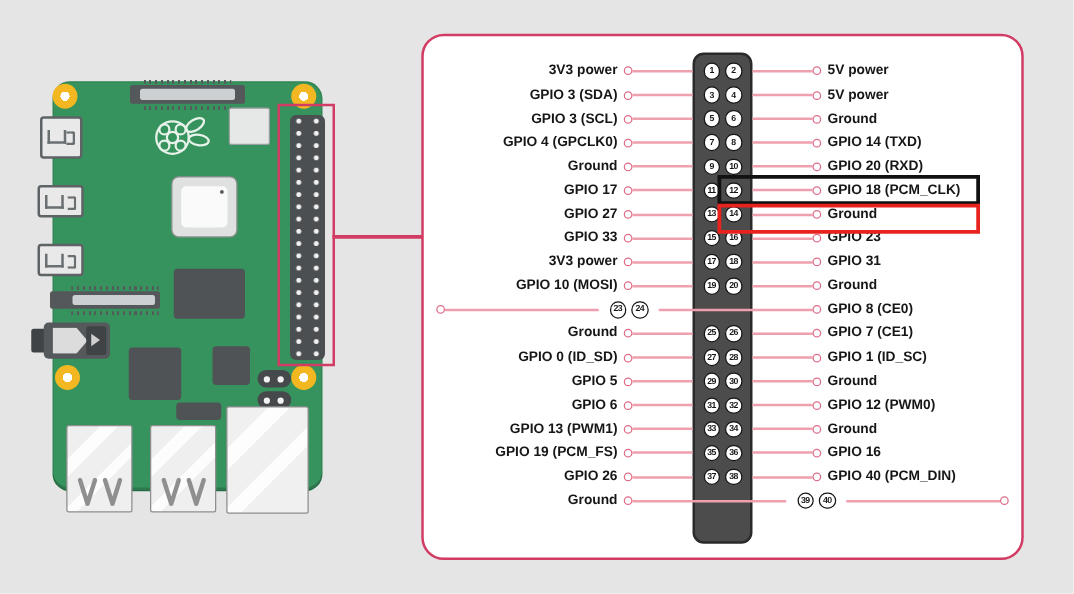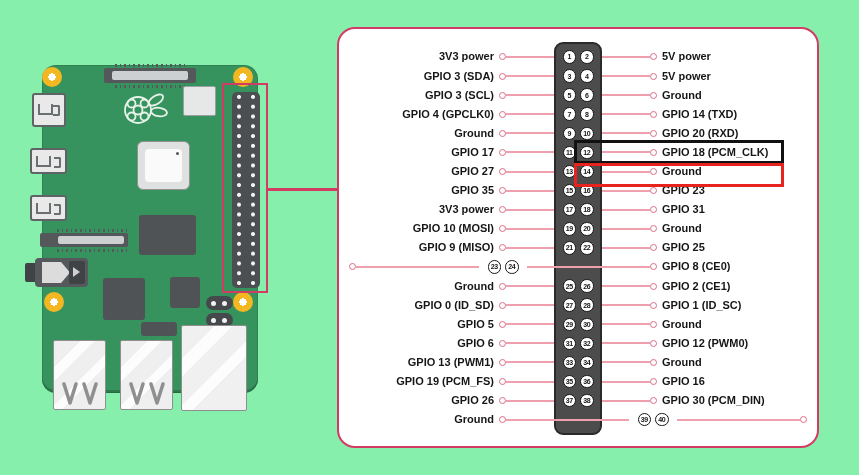--- a/index.html
+++ b/index.html
@@ -9,21 +9,21 @@
     --hl-black:#111111;
     --hl-red:#e8231d;
     --pcb:#37935d;
     --hole:#f2b721;
     --dark-part:#4f5355;
     --light-part:#e9e9e9;
     --header-dark:#4c4c4c;
     --text:#161616;
   }
   html,body{margin:0;padding:0;background:#fff;}
-  .stage{position:relative;width:859px;height:475px;background:#86efac;
+  .stage{position:relative;width:859px;height:475px;background:#e5e5e5;
          font-family:"Liberation Sans",sans-serif;overflow:hidden;}
   .abs{position:absolute;box-sizing:border-box;}
 
   
   .pcb{left:42px;top:65px;width:216px;height:328px;background:var(--pcb);
        border-radius:14px;box-shadow:inset 0 -3px 0 rgba(0,0,0,.18),inset 0 0 0 1px rgba(0,0,0,.12);}
   .hole{width:20px;height:20px;border-radius:50%;
         background:radial-gradient(circle,#ffffff 0 3.6px,var(--hole) 3.7px 100%);}
   .hole.tl{left:42px;top:67px;} .hole.tr{left:233px;top:67px;}
   .hole.bl{left:44px;top:292px;} .hole.br{left:233px;top:292px;}
@@ -298,21 +298,21 @@
     <span class="pins">
       <span class="pin odd">13</span>
       <span class="pin even">14</span>
     </span>
     <span class="wire"></span>
     <span class="dot"></span>
     <span class="lbl r">Ground</span>
   </div>
 
   <div class="prow">
-    <span class="lbl l">GPIO 35</span>
+    <span class="lbl l">GPIO 33</span>
     <span class="dot"></span>
     <span class="wire"></span>
     <span class="pins">
       <span class="pin odd">15</span>
       <span class="pin even">16</span>
     </span>
     <span class="wire"></span>
     <span class="dot"></span>
     <span class="lbl r">GPIO 23</span>
   </div>
@@ -336,32 +336,20 @@
     <span class="wire"></span>
     <span class="pins">
       <span class="pin odd">19</span>
       <span class="pin even">20</span>
     </span>
     <span class="wire"></span>
     <span class="dot"></span>
     <span class="lbl r">Ground</span>
   </div>
 
-  <div class="prow">
-    <span class="lbl l">GPIO 9 (MISO)</span>
-    <span class="dot"></span>
-    <span class="wire"></span>
-    <span class="pins">
-      <span class="pin odd">21</span>
-      <span class="pin even">22</span>
-    </span>
-    <span class="wire"></span>
-    <span class="dot"></span>
-    <span class="lbl r">GPIO 25</span>
-  </div>
 
   <div class="prow">
     <span class="dot"></span>
     <span class="wire"></span>
     <span class="pins">
       <span class="pin odd">23</span>
       <span class="pin even">24</span>
     </span>
     <span class="wire"></span>
     <span class="dot"></span>
@@ -371,21 +359,21 @@
   <div class="prow">
     <span class="lbl l">Ground</span>
     <span class="dot"></span>
     <span class="wire"></span>
     <span class="pins">
       <span class="pin odd">25</span>
       <span class="pin even">26</span>
     </span>
     <span class="wire"></span>
     <span class="dot"></span>
-    <span class="lbl r">GPIO 2 (CE1)</span>
+    <span class="lbl r">GPIO 7 (CE1)</span>
   </div>
 
   <div class="prow">
     <span class="lbl l">GPIO 0 (ID_SD)</span>
     <span class="dot"></span>
     <span class="wire"></span>
     <span class="pins">
       <span class="pin odd">27</span>
       <span class="pin even">28</span>
     </span>
@@ -449,21 +437,21 @@
   <div class="prow">
     <span class="lbl l">GPIO 26</span>
     <span class="dot"></span>
     <span class="wire"></span>
     <span class="pins">
       <span class="pin odd">37</span>
       <span class="pin even">38</span>
     </span>
     <span class="wire"></span>
     <span class="dot"></span>
-    <span class="lbl r">GPIO 30 (PCM_DIN)</span>
+    <span class="lbl r">GPIO 40 (PCM_DIN)</span>
   </div>
 
   <div class="prow">
     <span class="lbl l">Ground</span>
     <span class="dot"></span>
     <span class="wire"></span>
     <span class="pins">
       <span class="pin odd">39</span>
       <span class="pin even">40</span>
     </span>

